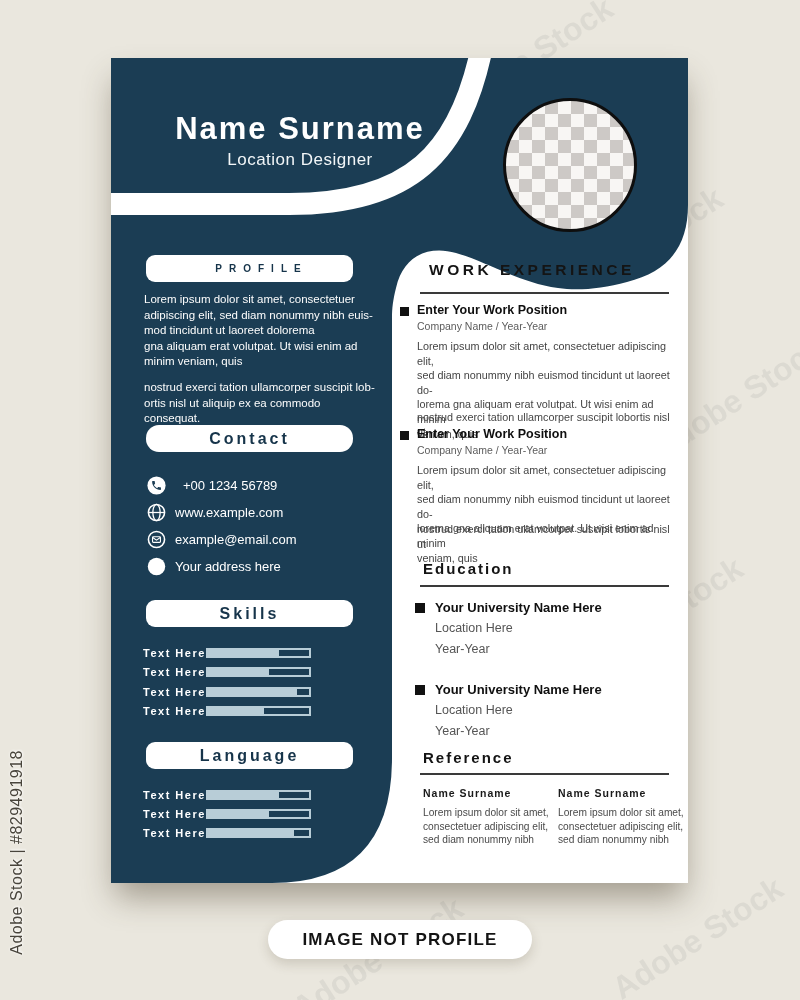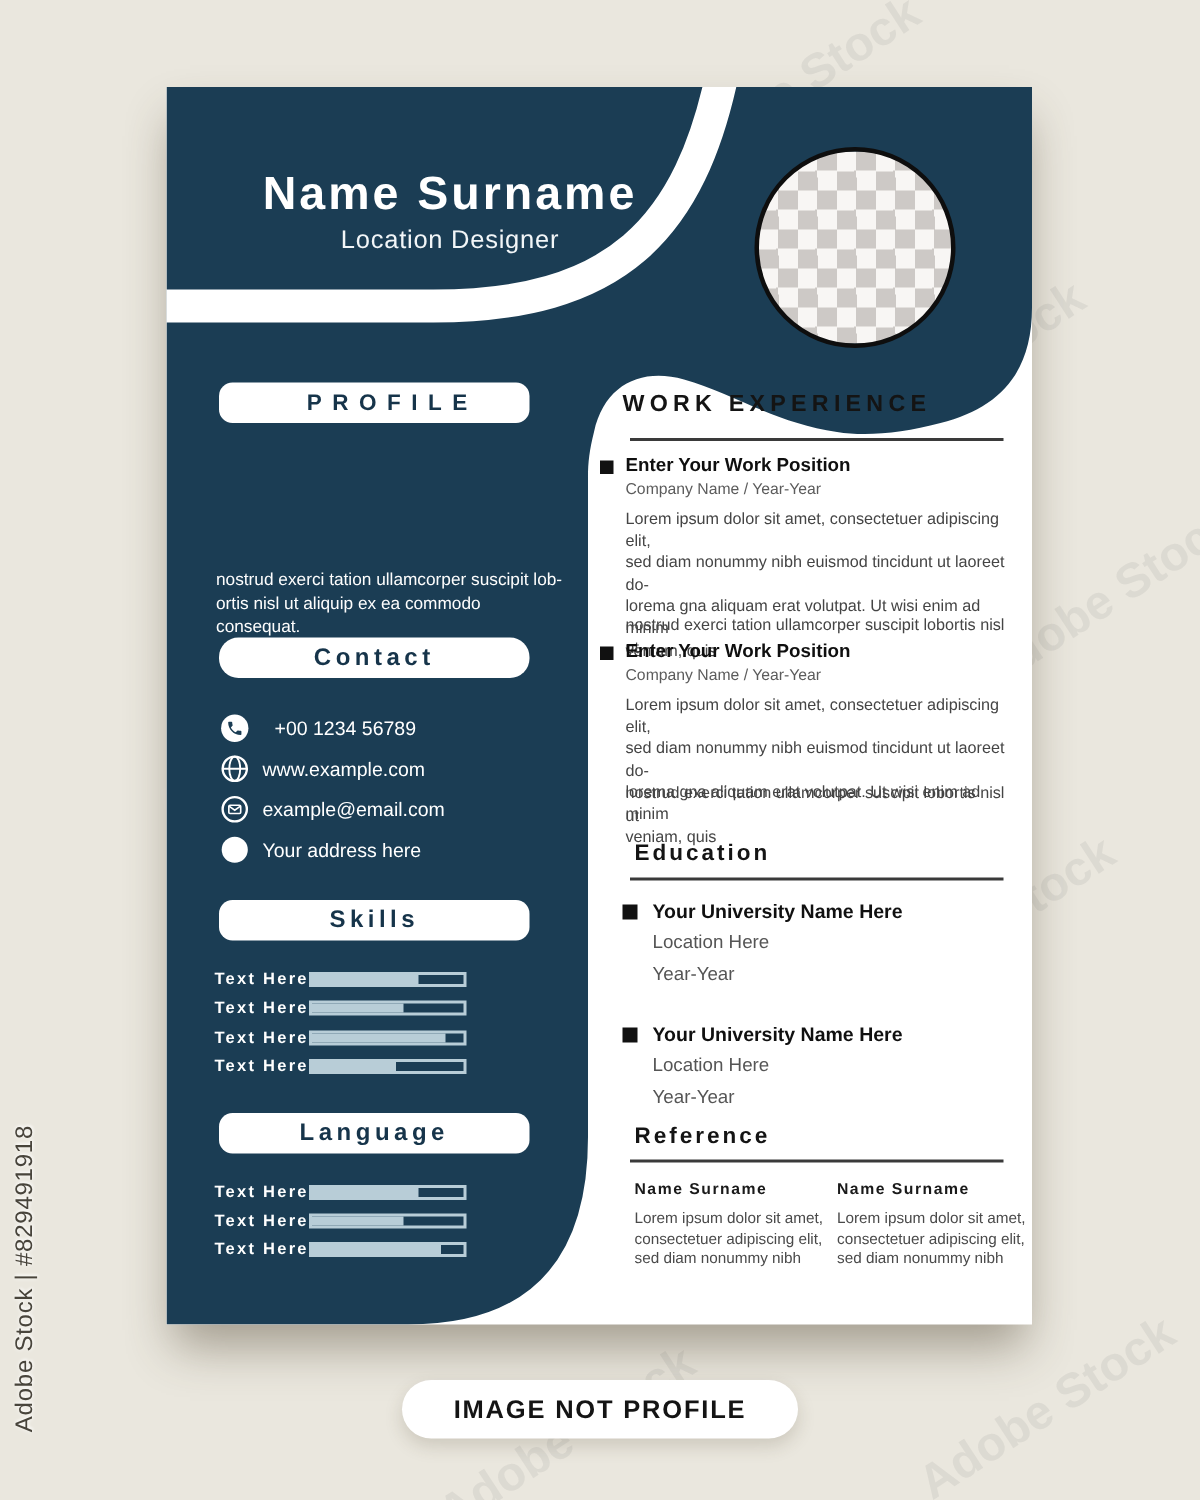--- a/index.html
+++ b/index.html
@@ -18,21 +18,21 @@
            background-size:26px 26px; }
 
   .name { position:absolute; left:29px; top:53px; width:320px; text-align:center; color:#fff;
           font-size:31px; font-weight:bold; letter-spacing:2px; }
   .job  { position:absolute; left:29px; top:92px; width:320px; text-align:center; color:#f2f6f8;
           font-size:17px; letter-spacing:.5px; }
 
   
   .pill { position:absolute; left:35px; width:207px; height:27px; background:#fff; border-radius:9px;
           display:flex; align-items:center; justify-content:center; color:#16344a; font-weight:bold; }
-  .pill.wide { font-size:15px; letter-spacing:7px;padding-left:24px; }
+  .pill.wide { font-size:10px; letter-spacing:7px;padding-left:24px; }
   .pill.med  { font-size:16px; letter-spacing:3px; }
   .ltext { position:absolute; color:#fdfdfd; font-size:11.5px; line-height:15.5px; white-space:pre-line; }
   .contact-row { position:absolute; left:36px; height:20px; display:flex; align-items:center; gap:9px;
                  color:#fff; font-size:13px; }
   .contact-row svg { flex:0 0 auto; }
   .meter-label { position:absolute; left:32px; color:#fff; font-size:11px; font-weight:bold;
                  letter-spacing:1.5px; }
   .meter { position:absolute; left:95px; width:105px; height:10px; border:2px solid #b8cdd7; }
   .meter i { display:block; height:100%; background:#b8cdd7; }
 
@@ -97,20 +97,25 @@
     </svg>
 
     <div class="photo"></div>
 
     <div class="name">Name Surname</div>
     <div class="job">Location Designer</div>
 
     <div class="pill wide" style="top:197px;">
       <span>PROFILE</span>
     </div>
+    <div class="ltext" style="left:33px; top:234px; width:235px;">Lorem ipsum dolor sit amet, consectetuer
+adipiscing elit, sed diam nonummy nibh euis-
+mod tincidunt ut laoreet dolorema
+gna aliquam erat volutpat. Ut wisi enim ad
+minim veniam, quis</div>
     <div class="ltext" style="left:33px; top:322px; width:235px;">nostrud exerci tation ullamcorper suscipit lob-
 ortis nisl ut aliquip ex ea commodo consequat.</div>
 
     <div class="pill med" style="top:367px;border-radius:13px;">
       <span>Contact</span>
     </div>
 
     <div class="contact-row" style="top:417px;gap:17px;">
       <svg width="19" height="19" viewBox="0 0 24 24">
         <circle cx="12" cy="12" r="11.5" fill="#fff"></circle>
@@ -170,21 +175,21 @@
       </div>
     <span class="meter-label" style="top:750px;">Text Here</span>
     <div class="meter" style="top:751px;">
         <i style="width: 60%;"></i>
       </div>
     <span class="meter-label" style="top:769px;">Text Here</span>
     <div class="meter" style="top:770px;">
         <i style="width: 85%;"></i>
       </div>
 
-    <div class="rhead" style="left:304px; top:203px; font-size:15.5px; letter-spacing:3.5px;">WORK EXPERIENCE</div>
+    <div class="rhead" style="left:318px; top:203px; font-size:15.5px; letter-spacing:3.5px;">WORK EXPERIENCE</div>
     <div class="rline" style="top:234px;"></div>
 
     <div class="sq" style="left:289px; top:249px; width:9px; height:9px;"></div>
     <div class="etitle" style="left:306px; top:245px;">Enter Your Work Position</div>
     <div class="emeta" style="left:306px; top:262px;">Company Name / Year-Year</div>
     <div class="epara" style="left:306px; top:281px; width:260px;">Lorem ipsum dolor sit amet, consectetuer adipiscing elit,
 sed diam nonummy nibh euismod tincidunt ut laoreet do-
 lorema gna aliquam erat volutpat. Ut wisi enim ad minim
 veniam, quis</div>
     <div class="epara" style="left:306px; top:352px; width:260px;">nostrud exerci tation ullamcorper suscipit lobortis nisl ut</div>

